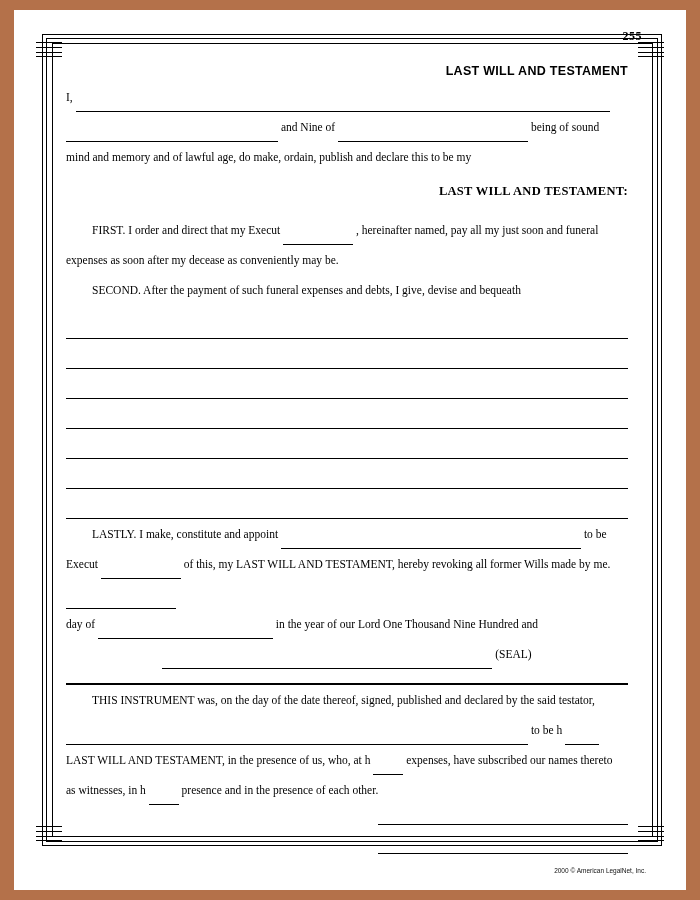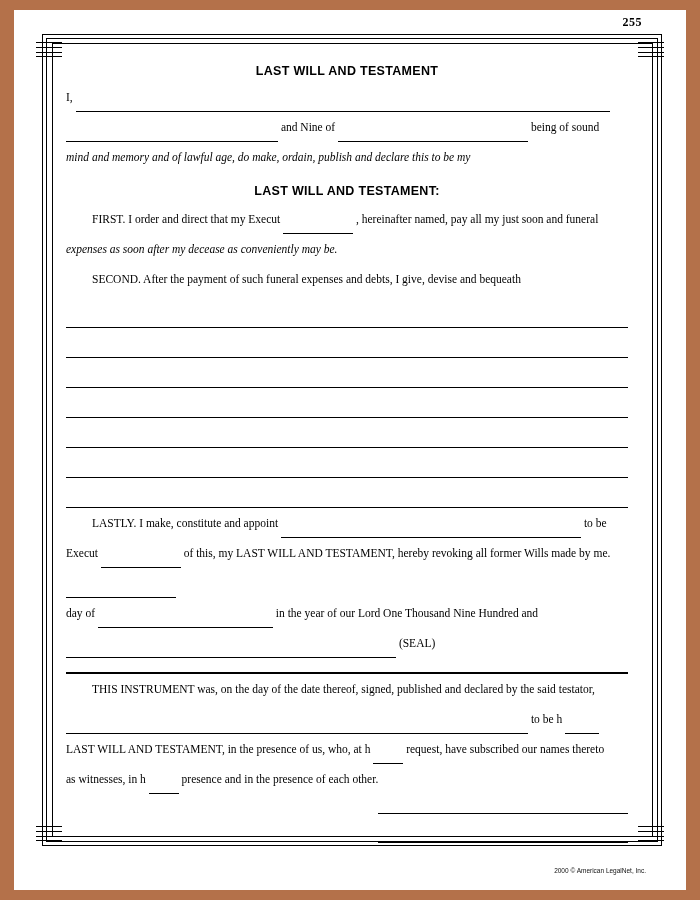--- a/index.html
+++ b/index.html
@@ -65,44 +65,45 @@
   .hatch span:nth-child(3) { top: 12px; }
   .hatch span:nth-child(4) { top: 16px; }
   .hatch.tl { left: 22px; top: 30px; }
   .hatch.tr { right: 22px; top: 30px; }
   .hatch.bl { left: 22px; bottom: 48px; }
   .hatch.br { right: 22px; bottom: 48px; }
 
   .page-number {
     position: absolute;
     right: 44px;
-    top: 5px;
+    top: 19px;
     font-size: 12px;
     font-weight: bold;
     letter-spacing: 0.5px;
   }
 
   .content {
     position: absolute;
     left: 52px;
     top: 48px;
     width: 562px;
   }
 
   .doc-title {
-    text-align: center;
+    text-align: right;
     font-weight: bold;
     font-size: 12.5px;
     letter-spacing: 0.3px;
     margin: 6px 0 4px 0;
     font-family: "Liberation Sans", sans-serif;
   }
   .doc-title.sub {
     margin-top: 12px;
-    margin-bottom: 6px;
+    margin-bottom: 16px;
+    font-family: Liberation Serif, serif;
   }
 
   
   .row {
     position: relative;
     font-size: 11.5px;
     line-height: 30px;
     height: 30px;
     white-space: nowrap;
   }
@@ -117,21 +118,20 @@
     vertical-align: bottom;
   }
   .para {
     font-size: 11.5px;
     line-height: 30px;
     margin: 0;
     text-indent: 26px;
   }
   .para.noind {
     text-indent: 0;
-    font-style: italic;
   }
 
   
   .ruled-block {
     margin-top: 4px;
   }
   .ruled-line {
     border-bottom: 1px solid #000;
     height: 29px;
   }
@@ -139,21 +139,21 @@
     border-bottom: 2px solid #000;
     height: 10px;
     margin-top: 4px;
   }
 
   .seal-row {
     position: relative;
     height: 30px;
     font-size: 11.5px;
     line-height: 30px;
-    text-align: left;
+    text-align: center;
   }
   .seal-row .rule {
     width: 330px;
   }
   .sign-right {
     text-align: right;
     margin-top: 2px;
   }
   .sign-right .rule {
     width: 250px;
@@ -281,21 +281,21 @@
 
     <div class="row">
       <span class="rule" style="width:462px"></span>
       <span class="txt">to be h</span>
       <span class="rule" style="width:34px"></span>
     </div>
 
     <div class="row">
       <span class="txt">LAST WILL AND TESTAMENT, in the presence of us, who, at h</span>
       <span class="rule" style="width:30px"></span>
-      <span class="txt">request, have subscribed our names thereto</span>
+      <span class="txt">expenses, have subscribed our names thereto</span>
     </div>
 
     <div class="row">
       <span class="txt">as witnesses, in h</span>
       <span class="rule" style="width:30px"></span>
       <span class="txt">presence and in the presence of each other.</span>
     </div>
 
     <div class="sign-right">
       <div class="sign-right-row">

